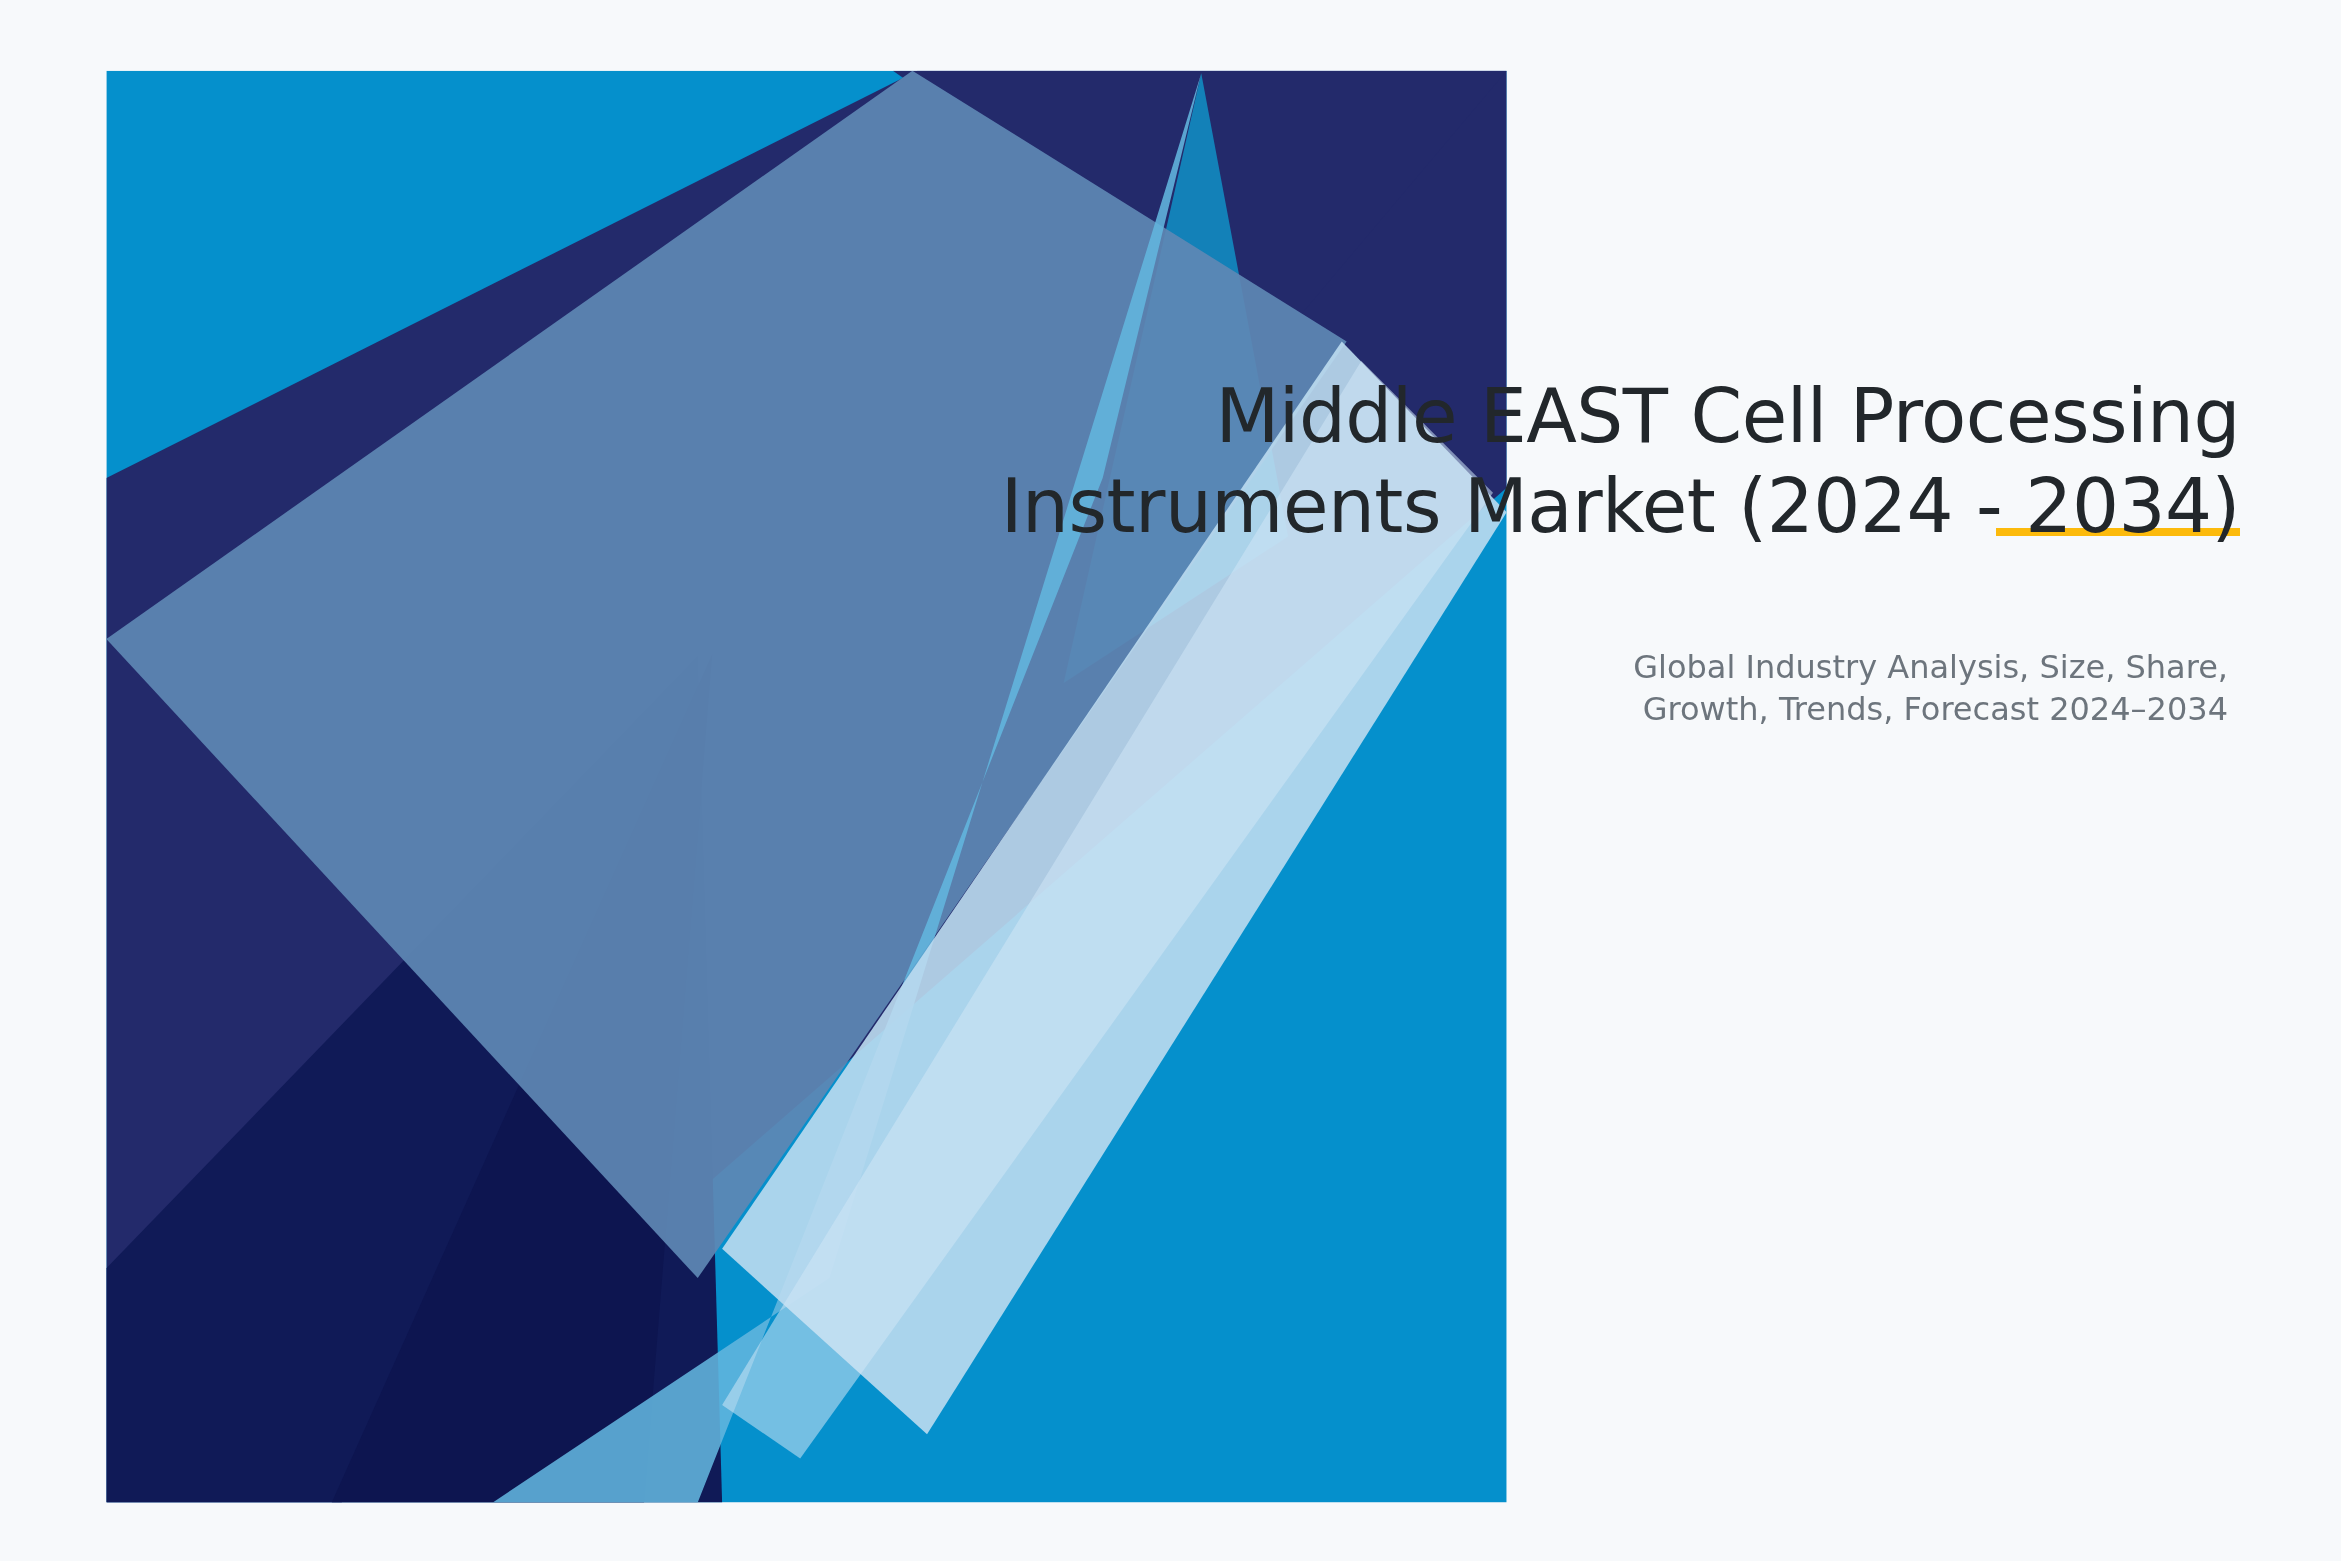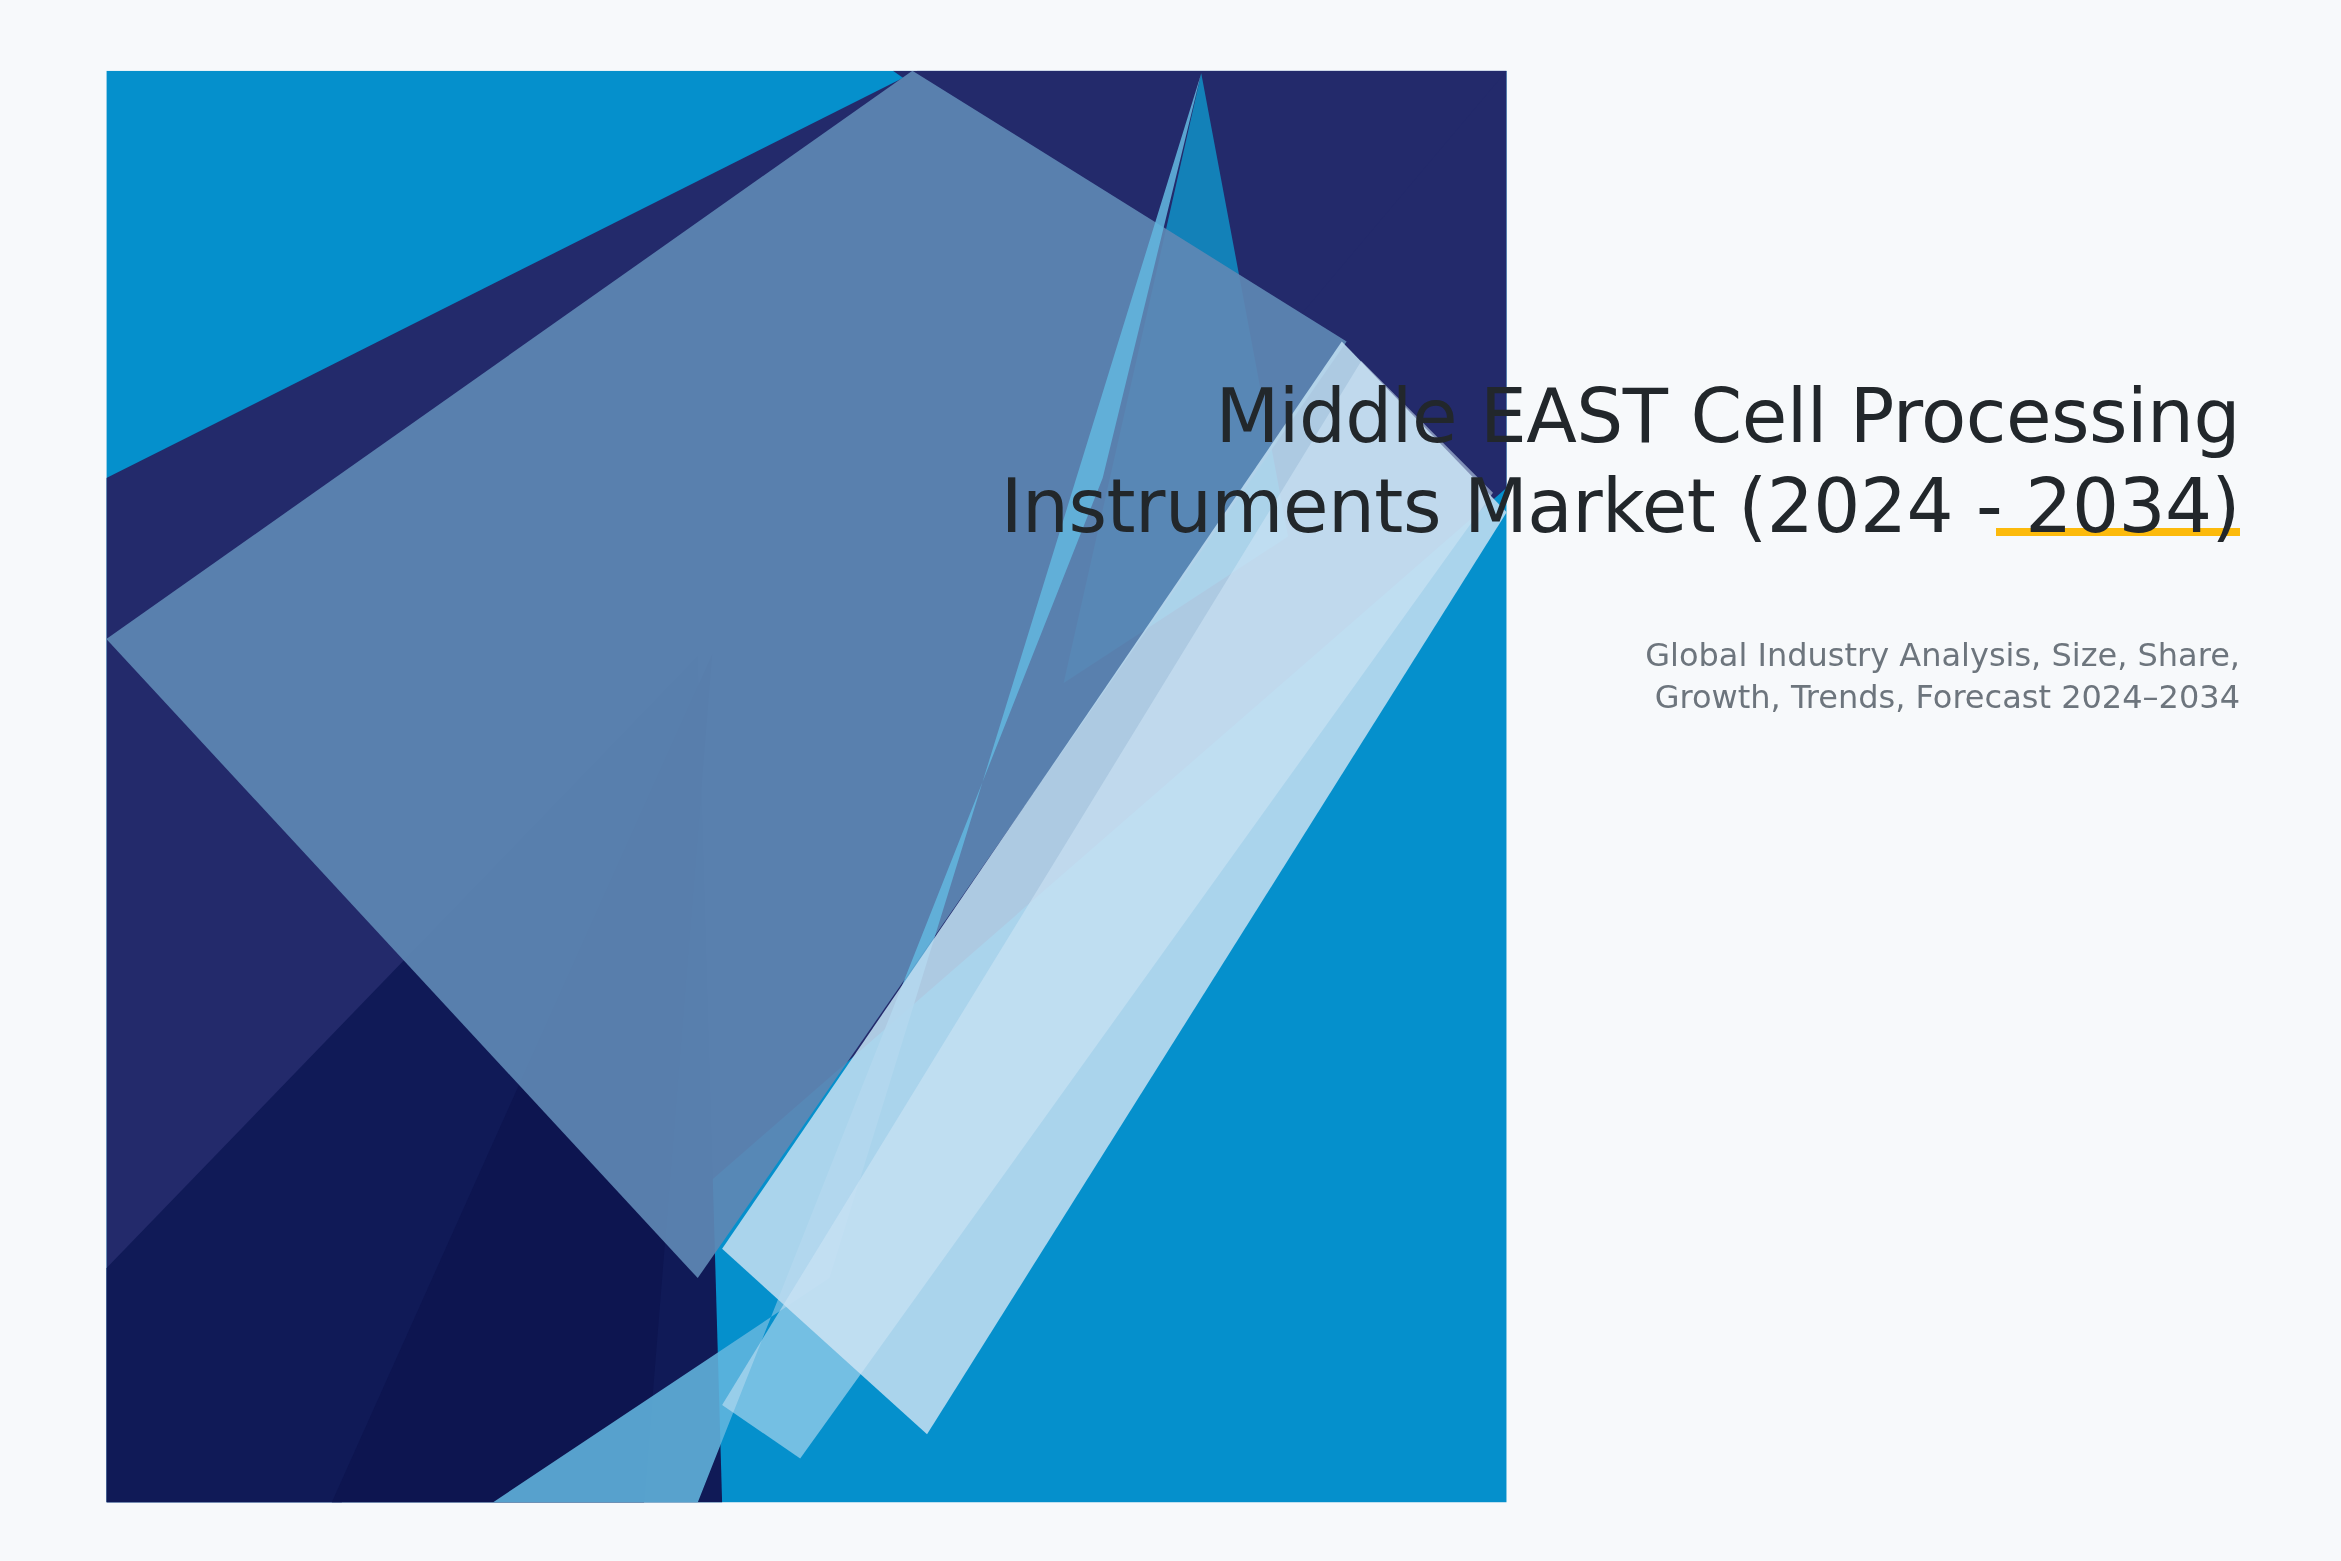--- a/index.html
+++ b/index.html
@@ -43,21 +43,21 @@
   }
   .subtitle-block {
     position: absolute;
     right: 102px;
     top: 634px;
     width: 829px;
     text-align: right;
     z-index: 5;
   }
   .subtitle {
-    margin: 0;
+    margin: 12px;
     font-size: 32px;
     line-height: 1.32;
     font-weight: 400;
     color: #6d757d;
     white-space: pre-line;
   }
   .accent-rule {
     position: absolute;
     left: 1996px;
     top: 528px;

